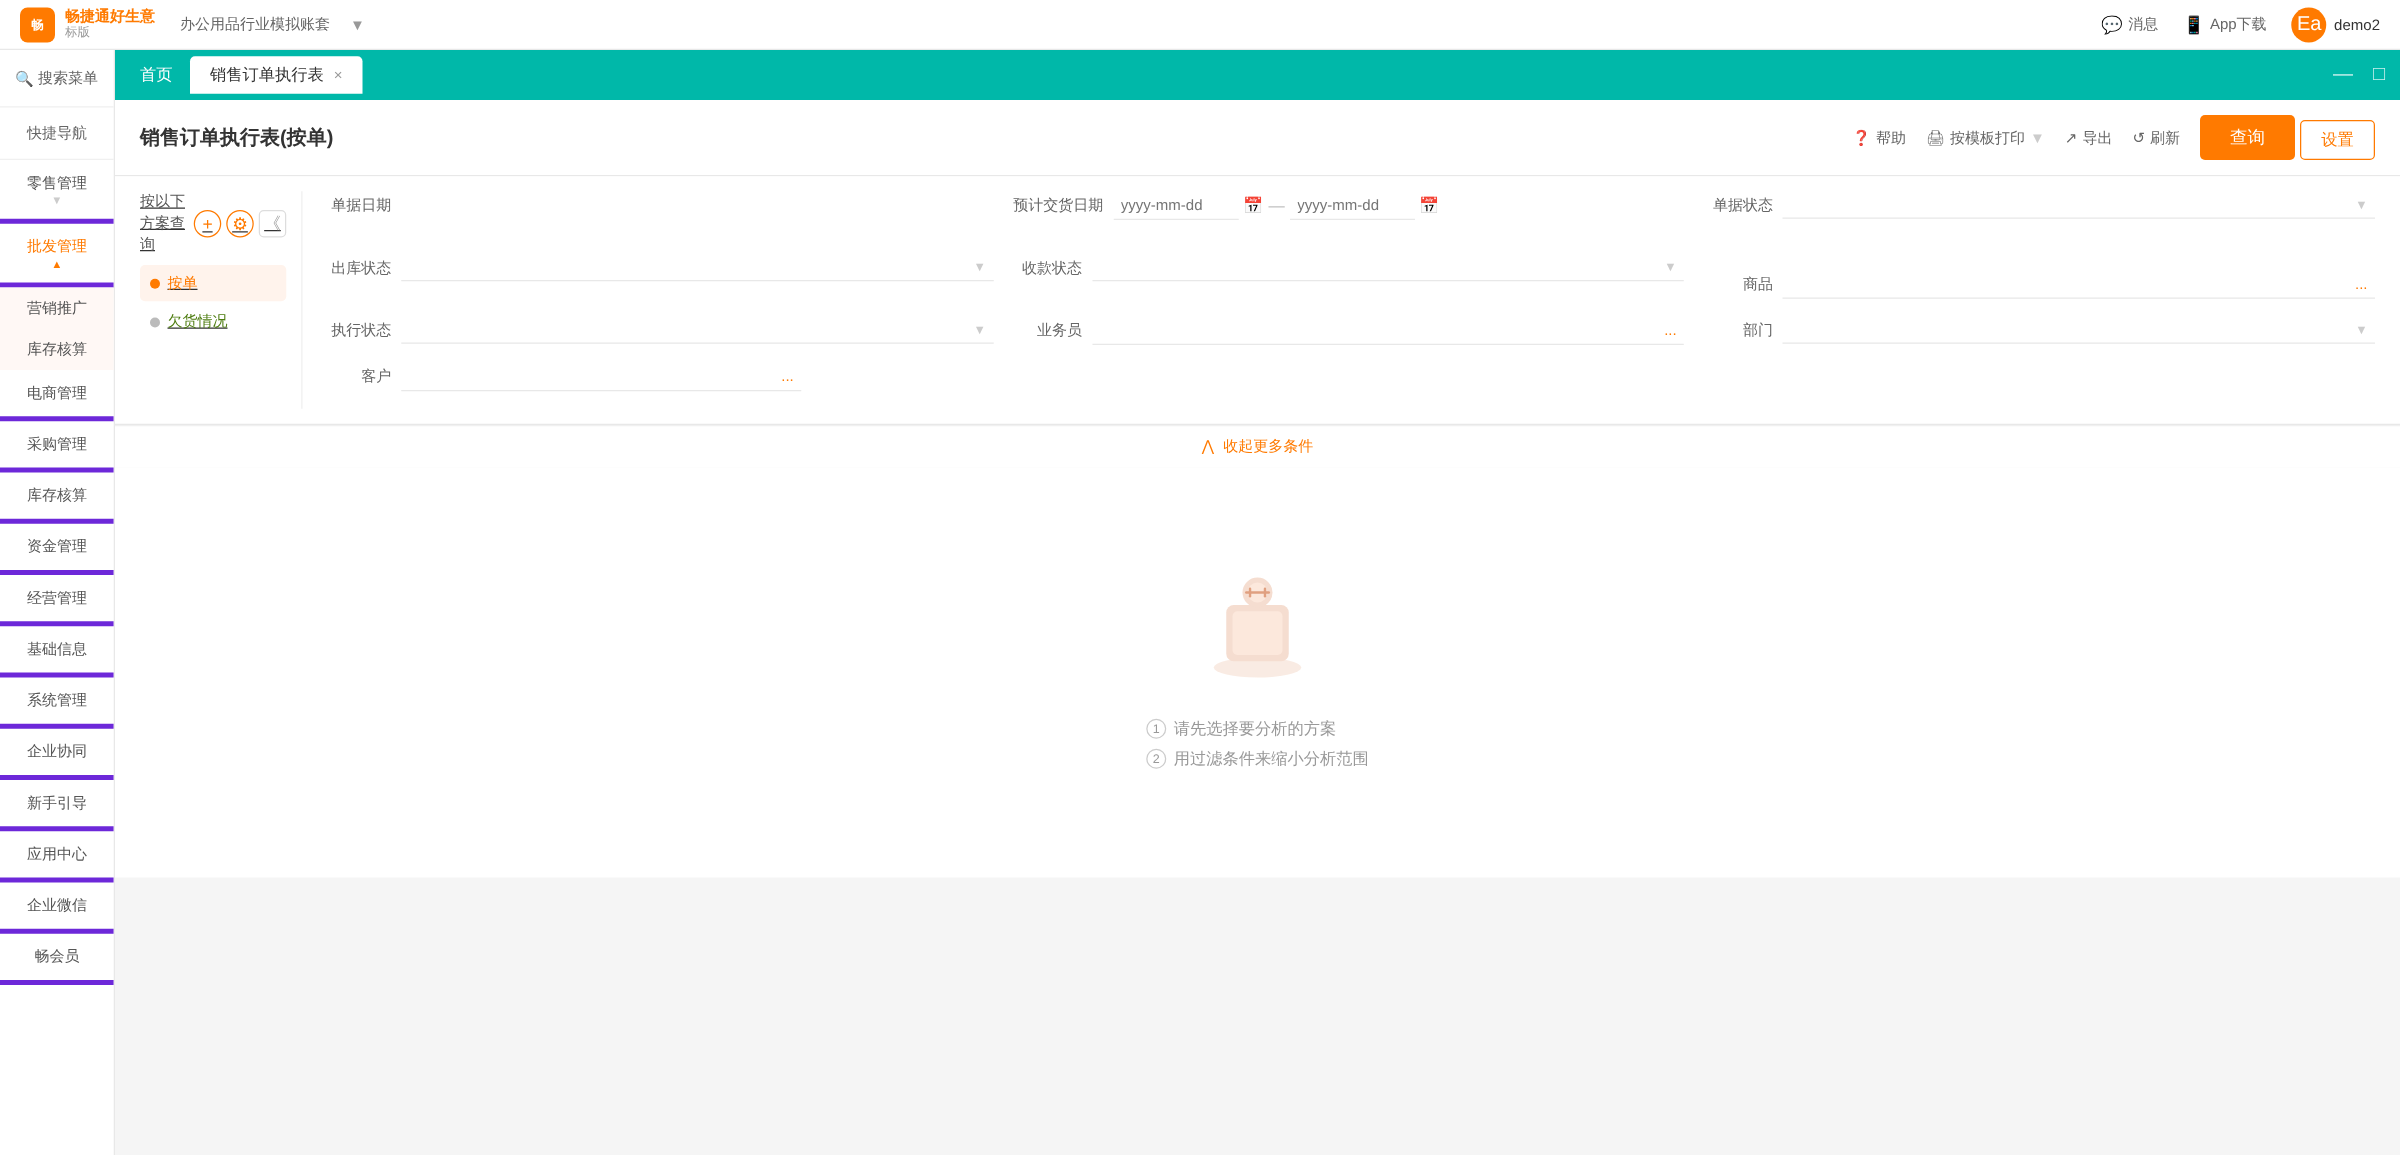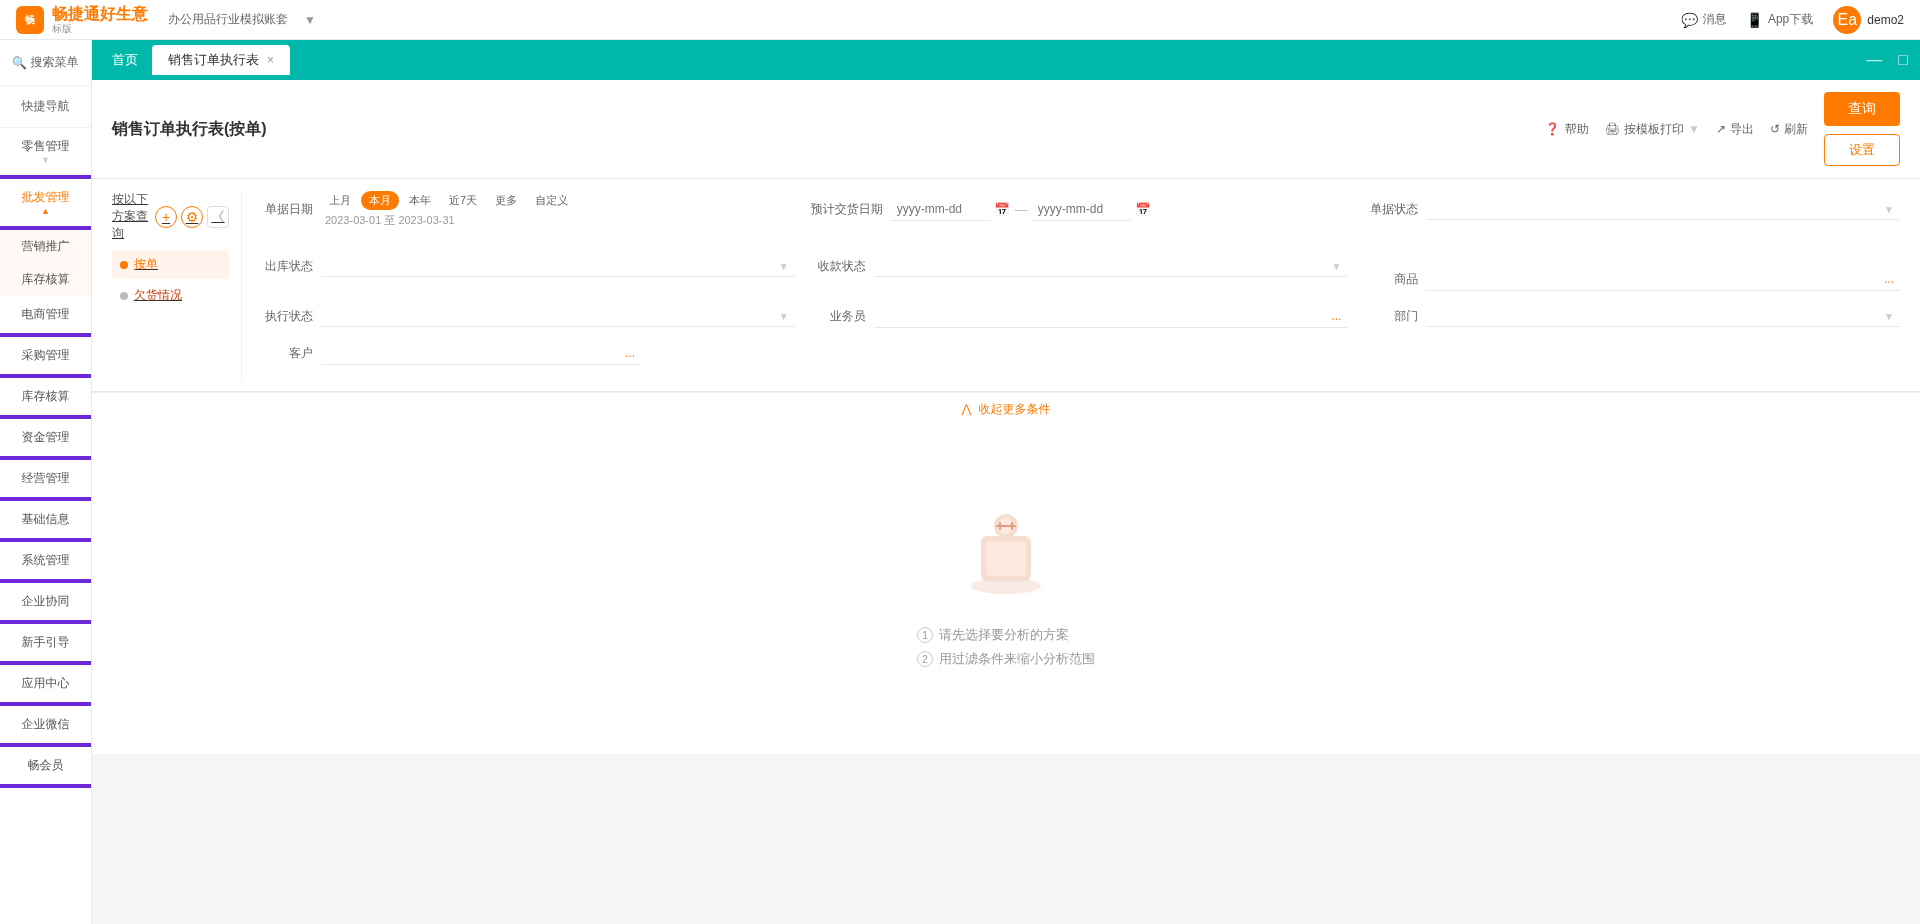--- a/index.html
+++ b/index.html
@@ -45,21 +45,21 @@
     .query-btn { background: #ff7a00; color: white; border: none; padding: 8px 24px; border-radius: 4px; font-size: 14px; cursor: pointer; }
     .settings-btn { background: white; color: #ff7a00; border: 1px solid #ff7a00; padding: 6px 16px; border-radius: 4px; font-size: 13px; cursor: pointer; margin-top: 4px; }
 
     
     .filter-panel { display: flex; background: #fff; padding: 12px 20px; border-bottom: 1px solid #e8e8e8; gap: 0; }
     .filter-sidebar { width: 130px; min-width: 130px; border-right: 1px solid #f0f0f0; padding-right: 12px; text-decoration: underline; }
     .filter-sidebar-header { display: flex; align-items: center; justify-content: space-between; margin-bottom: 8px; font-size: 12px; color: #666; }
     .filter-sidebar-actions { display: flex; gap: 4px; }
     .filter-sidebar-btn { width: 22px; height: 22px; border-radius: 50%; border: 1px solid #ff7a00; background: none; color: #ff7a00; font-size: 14px; cursor: pointer; display: flex; align-items: center; justify-content: center; }
     .filter-sidebar-collapse { width: 22px; height: 22px; background: none; border: 1px solid #ddd; border-radius: 4px; cursor: pointer; display: flex; align-items: center; justify-content: center; color: #999; }
-    .filter-item { display: flex; align-items: center; gap: 6px; padding: 6px 8px; margin-bottom: 2px; border-radius: 4px; cursor: pointer; font-size: 12px; color: #c2410c; }
+    .filter-item { display: flex; align-items: center; gap: 6px; padding: 6px 8px; margin-bottom: 2px; border-radius: 4px; cursor: pointer; font-size: 12px; color: #4d7c0f; }
     .filter-item.active { background: #fff3ec; color: #ff7a00; }
     .filter-item-dot { width: 8px; height: 8px; border-radius: 50%; background: #ff7a00; }
     .filter-item-dot.gray { background: #bbb; }
 
     .filter-main { flex: 1; padding-left: 16px; }
     .filter-row { display: flex; align-items: center; margin-bottom: 14px; gap: 16px; flex-wrap: wrap; }
     .filter-field { display: flex; align-items: center; gap: 8px; flex: 1; min-width: 280px; }
     .filter-label { color: #666; font-size: 12px; white-space: nowrap; min-width: 55px; text-align: right; }
     .filter-select-wrap { flex: 1; border-bottom: 1px solid #e8e8e8; display: flex; align-items: center; justify-content: space-between; padding: 4px 6px; cursor: pointer; }
     .filter-date-wrap { display: flex; align-items: center; gap: 4px; }
@@ -84,21 +84,21 @@
 <body>
 
 <div class="app-container">
 
   <div class="top-bar">
     <div class="top-bar-left">
       <div class="top-bar-logo">
         <span>畅</span>
       </div>
       <div style="display:flex;flex-direction:column;line-height:1.2;">
-        <span style="font-size:16px;font-weight:bold;color:#ff7a00;">畅捷通好生意</span>
+        <span style="font-size:12px;font-weight:bold;color:#ff7a00;">畅捷通好生意</span>
         <span style="font-size:10px;color:#999;">标版</span>
       </div>
       <div style="display:flex;align-items:center;gap:16px;margin-left:12px;color:#666;font-size:12px;">
         <span>办公用品行业模拟账套</span>
         <span style="color:#999;">▼</span>
       </div>
     </div>
     <div class="top-bar-right">
       <div class="top-bar-action">
         <span style="font-size:14px;">💬</span>
@@ -209,21 +209,21 @@
               <span style="color:#ccc;">▼</span>
             </div>
             <div class="header-action-btn">
               <span>↗</span>
               <span>导出</span>
             </div>
             <div class="header-action-btn">
               <span>↺</span>
               <span>刷新</span>
             </div>
-            <div style="display:flex;flex-direction:column;gap:4px;">
+            <div style="display:flex;flex-direction:row;gap:4px;">
               <button class="query-btn">查询</button>
               <button class="settings-btn">设置</button>
             </div>
           </div>
         </div>
 
         <div class="filter-panel">
 
           <div class="filter-sidebar">
             <div class="filter-sidebar-header">
@@ -243,31 +243,20 @@
               <span>欠货情况</span>
             </div>
           </div>
 
           <div class="filter-main">
 
             <div class="filter-row">
 
               <div class="filter-field">
                 <span class="filter-label">单据日期</span>
-                <div style="display:flex;flex-direction:column;gap:3px;">
-                  <div class="date-tabs">
-                    <button class="date-tab">上月</button>
-                    <button class="date-tab active">本月</button>
-                    <button class="date-tab">本年</button>
-                    <button class="date-tab">近7天</button>
-                    <button class="date-tab">更多</button>
-                    <button class="date-tab">自定义</button>
-                  </div>
-                  <span class="date-range-text">2023-03-01 至 2023-03-31</span>
-                </div>
               </div>
 
               <div class="filter-field">
                 <span class="filter-label">预计交货日期</span>
                 <div class="filter-date-wrap">
                   <input type="text" class="filter-date-input" placeholder="yyyy-mm-dd" style="">
                   <span class="date-icon">📅</span>
                   <span class="filter-date-sep">—</span>
                   <input type="text" class="filter-date-input" placeholder="yyyy-mm-dd" style="">
                   <span class="date-icon">📅</span>

